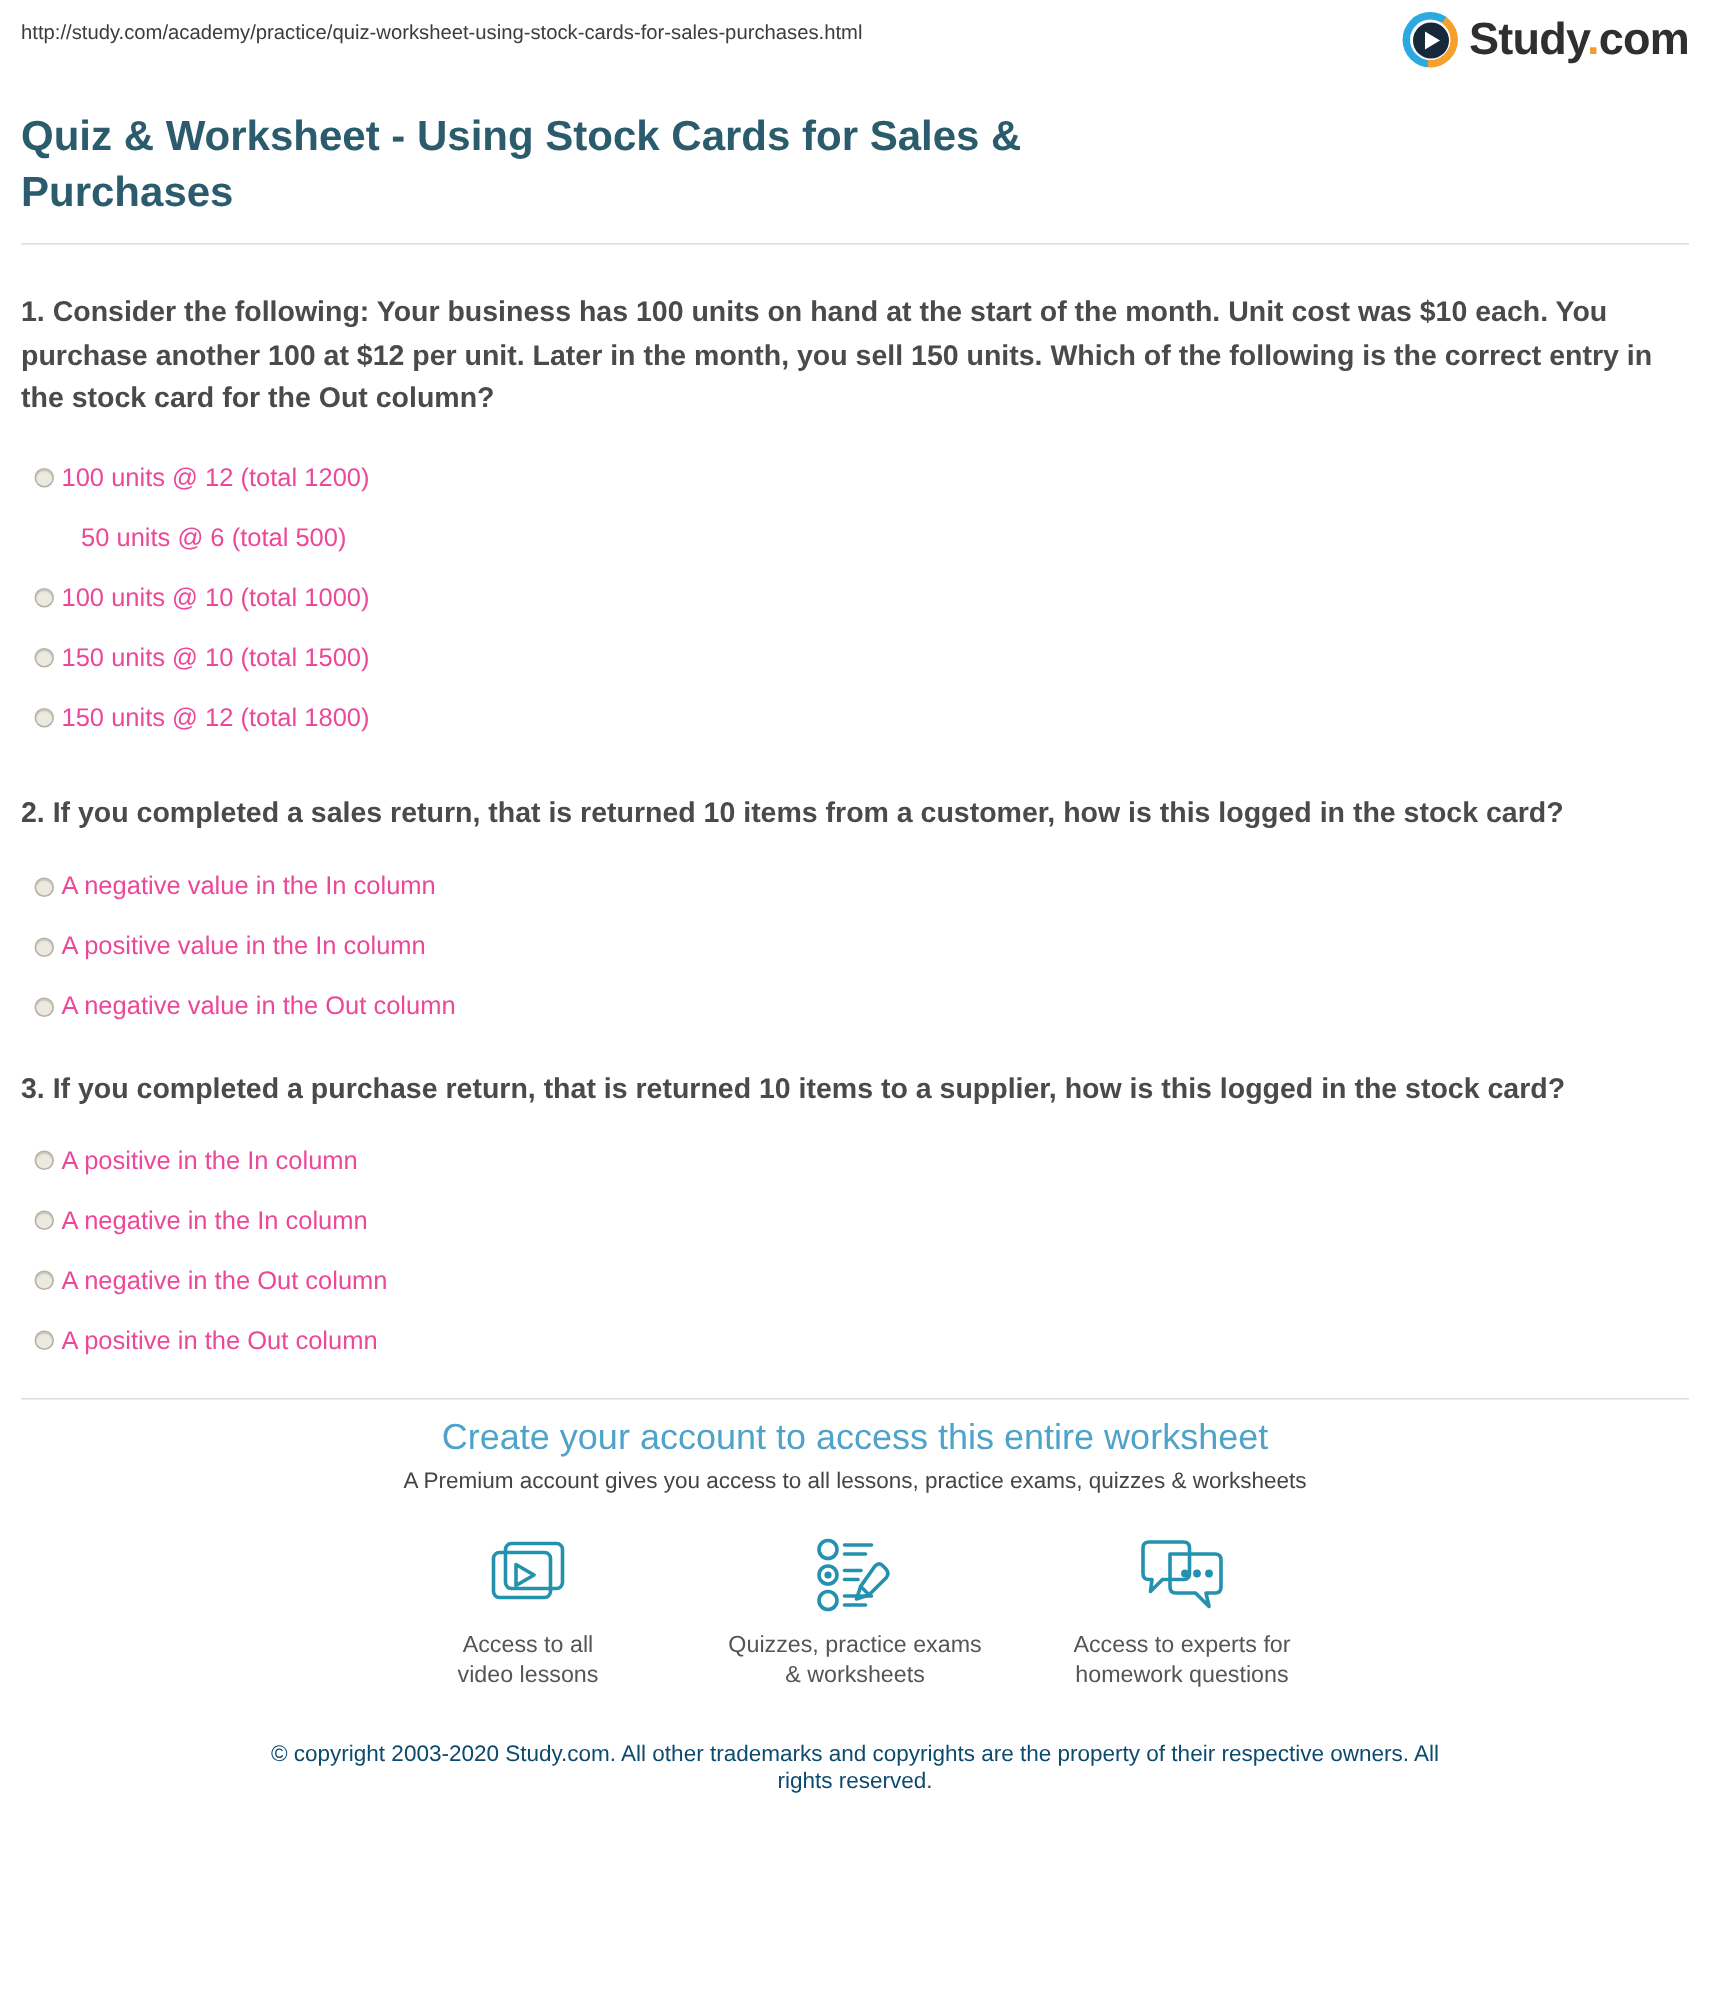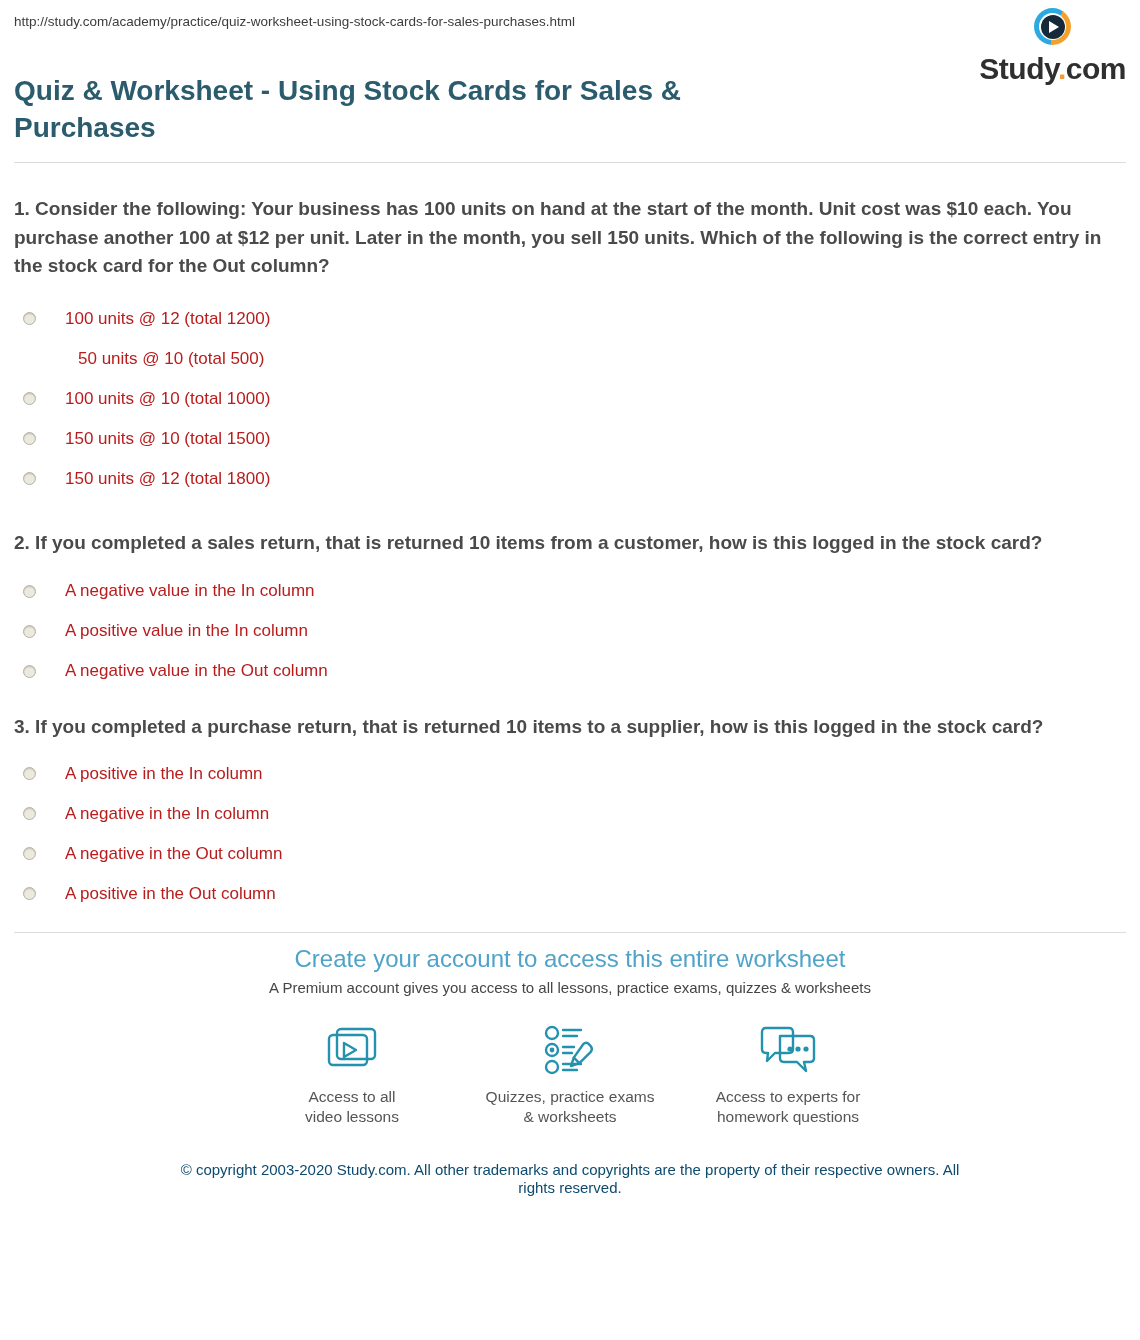--- a/index.html
+++ b/index.html
@@ -7,21 +7,21 @@
   body {
     width: 1140px; height: 1340px; overflow: hidden;
     font-family: "Liberation Sans", sans-serif;
     color: #555;
   }
   .page { padding: 0 14px; }
 
   
   .header { display: flex; justify-content: space-between; align-items: flex-start; padding-top: 8px; height: 48px; gap: 20px; }
   .url { font-size: 13.5px; color: #3c3c3c; padding-top: 6px; }
-  .logo { display: flex; align-items: center; gap: 7px; cursor: pointer; flex-direction: column; }
+  .logo { display: flex; align-items: center; gap: 7px; cursor: pointer; }
   .logo-ring {
     width: 37px; height: 37px; border-radius: 50%;
     background: conic-gradient(#2ba9e0 0deg 35deg, #f5a02c 35deg 185deg, #2ba9e0 185deg 360deg);
     display: flex; align-items: center; justify-content: center;
   }
   .logo-ring .gap { width: 27px; height: 27px; border-radius: 50%; background: #fff; display: flex; align-items: center; justify-content: center; }
   .logo-ring .core { width: 24px; height: 24px; border-radius: 50%; background: #16293b; display: flex; align-items: center; justify-content: center; }
   .logo-ring .tri { width: 0; height: 0; border-style: solid; border-width: 6px 0 6px 10px; border-color: transparent transparent transparent #ffffff; margin-left: 3px; }
   .logo-text { font-size: 30px; font-weight: bold; color: #2f2f2f; letter-spacing: -0.5px; }
   .logo-text .dot { color: #f49b33; }
@@ -43,21 +43,21 @@
   .options { margin-top: 18px; }
   .options.tight { margin-top: 14px; }
   .options.tighter { margin-top: 12px; }
   .option-row { display: flex; align-items: center; height: 40px; padding-left: 9px; }
   .radio {
     width: 13px; height: 13px; border-radius: 50%;
     background: #eceade; border: 1px solid #b5b1a8;
     box-shadow: inset 0 1px 1px rgba(0,0,0,0.18);
     flex: 0 0 auto; cursor: pointer;
   }
-  .option-label { font-size: 17px; color: #b91c1c; margin-left: 29px; }
+  .option-label { font-size: 17px; color: #ec4899; margin-left: 5px; }
   .option-subline { padding-left: 35px; }
 
   
   .cta { text-align: center; }
   .cta-heading { margin-top: 12px; font-size: 24px; font-weight: normal; color: #4fa3c9; cursor: pointer; }
   .cta-sub { margin-top: 6px; font-size: 15px; color: #454545; }
 
   
   .features { margin-top: 28px; display: flex; justify-content: center; align-items: flex-end; }
   .feature { width: 218px; text-align: center; }
@@ -94,21 +94,21 @@
   <h1 class="page-title">Quiz &amp; Worksheet - Using Stock Cards for Sales &amp; Purchases</h1>
   <hr class="divider">
 
   <div class="question-text q1">1. Consider the following: Your business has 100 units on hand at the start of the month. Unit cost was $10 each. You purchase another 100 at $12 per unit. Later in the month, you sell 150 units. Which of the following is the correct entry in the stock card for the Out column?</div>
   <div class="options">
     <div class="option-row">
       <div class="radio"></div>
       <div class="option-label">100 units @ 12 (total 1200)</div>
     </div>
     <div class="option-row option-subline">
-      <div class="option-label">50 units @ 10 (total 500)</div>
+      <div class="option-label">50 units @ 6 (total 500)</div>
     </div>
     <div class="option-row">
       <div class="radio"></div>
       <div class="option-label">100 units @ 10 (total 1000)</div>
     </div>
     <div class="option-row">
       <div class="radio"></div>
       <div class="option-label">150 units @ 10 (total 1500)</div>
     </div>
     <div class="option-row">

